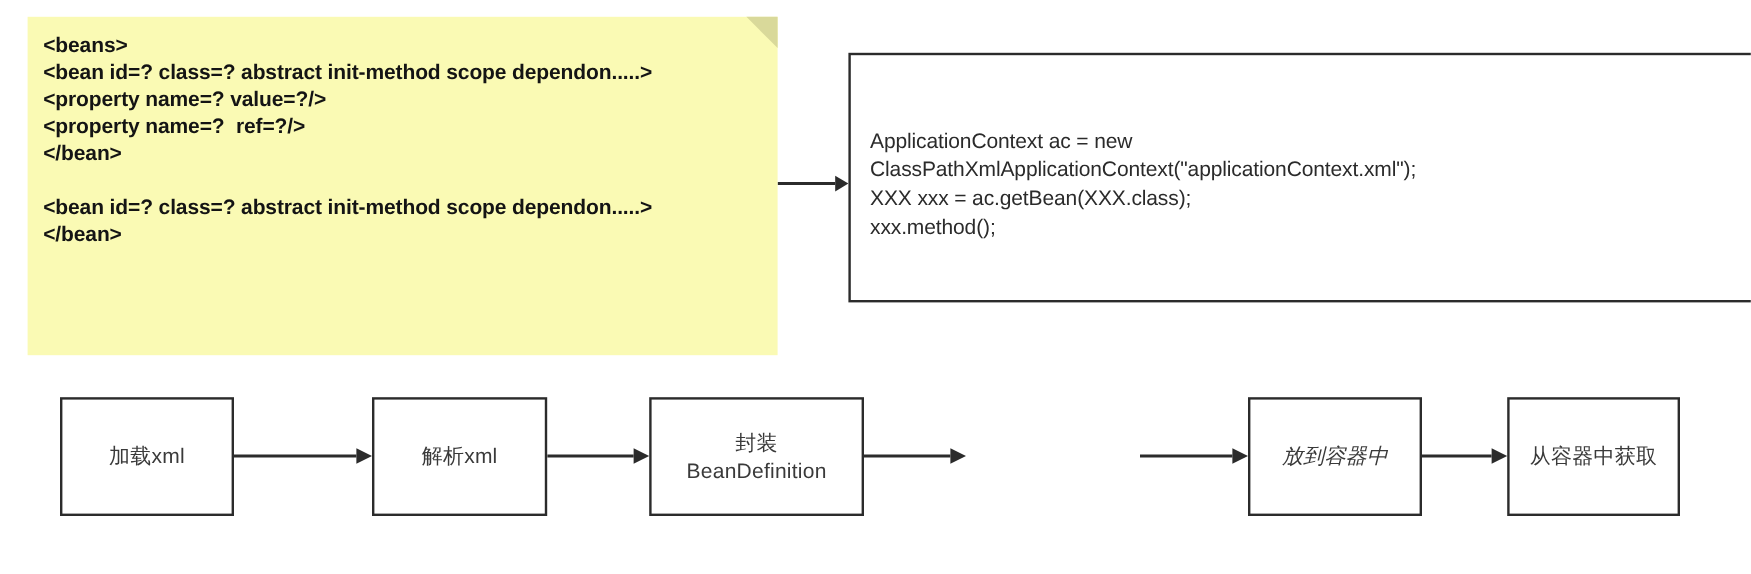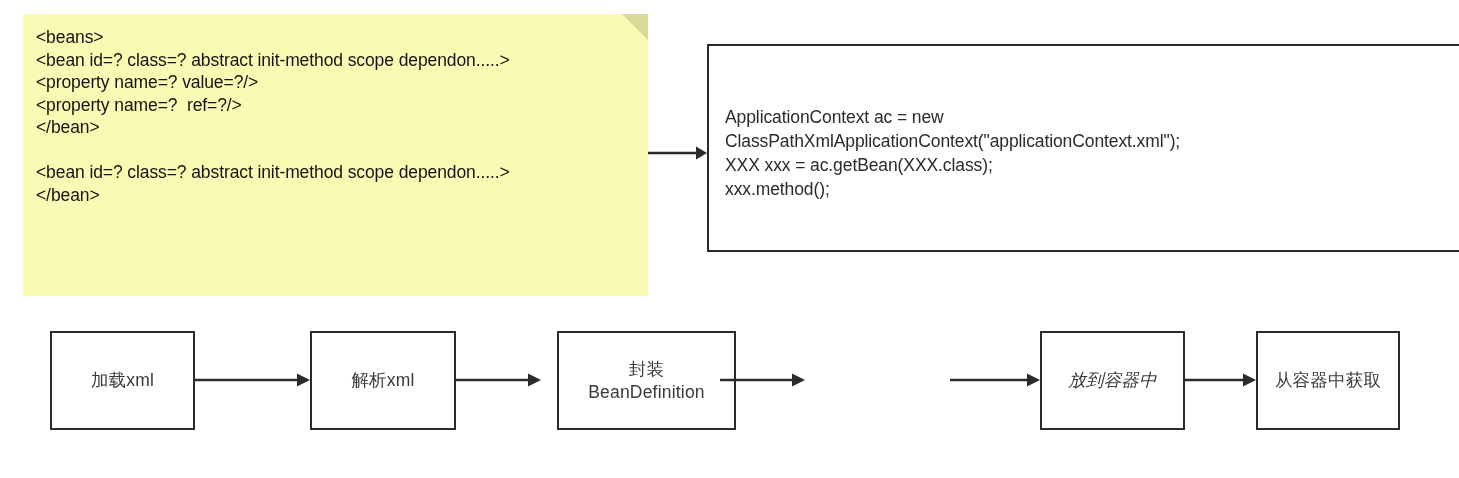--- a/index.html
+++ b/index.html
@@ -114,21 +114,21 @@
   }
   .flow-arrow {
     position: absolute;
     top: 372px;
     height: 16px;
   }
 </style>
 </head>
 <body>
 
-<div id="sticky-note" style="background: rgb(250, 250, 180);">
+<div id="sticky-note" style="background: rgb(250, 250, 180); font-weight: bold;">
   <div class="fold" style="border-top-color: rgb(217, 217, 154);"></div>
   <div id="note-lines">
       <div class="note-line">&lt;beans&gt;</div>
       <div class="note-line">&lt;bean id=? class=? abstract init-method scope dependon.....&gt;</div>
       <div class="note-line">&lt;property name=? value=?/&gt;</div>
       <div class="note-line">&lt;property name=?  ref=?/&gt;</div>
       <div class="note-line">&lt;/bean&gt;</div>
       <div class="note-line blank"></div>
       <div class="note-line">&lt;bean id=? class=? abstract init-method scope dependon.....&gt;</div>
       <div class="note-line">&lt;/bean&gt;</div>
@@ -151,21 +151,21 @@
     </div>
 </div>
 
 <div id="flowchart">
     <div class="flow-box" style="left: 50px; width: 145px; border-color: rgb(43, 43, 43);">
       <span class="flow-label" style="color: rgb(58, 58, 58);">加载xml</span>
     </div>
     <div class="flow-box" style="left: 310px; width: 146px; border-color: rgb(43, 43, 43);">
       <span class="flow-label" style="color: rgb(58, 58, 58);">解析xml</span>
     </div>
-    <div class="flow-box" style="left: 541px; width: 179px; border-color: rgb(43, 43, 43); margin-left: 16px;">
+    <div class="flow-box" style="left: 541px; width: 179px; border-color: rgb(43, 43, 43);">
       <span class="flow-label" style="color: rgb(58, 58, 58);">封装
 BeanDefinition</span>
     </div>
     <div class="flow-box" style="left: 1040px; width: 145px; border-color: rgb(43, 43, 43);">
       <span class="flow-label" style="color: rgb(58, 58, 58); font-style: italic;">放到容器中</span>
     </div>
     <div class="flow-box" style="left: 1256px; width: 144px; border-color: rgb(43, 43, 43);">
       <span class="flow-label" style="color: rgb(58, 58, 58);">从容器中获取</span>
     </div>
     <div class="flow-arrow" style="left: 195px; width: 115px;"><svg width="115" height="16" viewBox="0 0 115 16">

